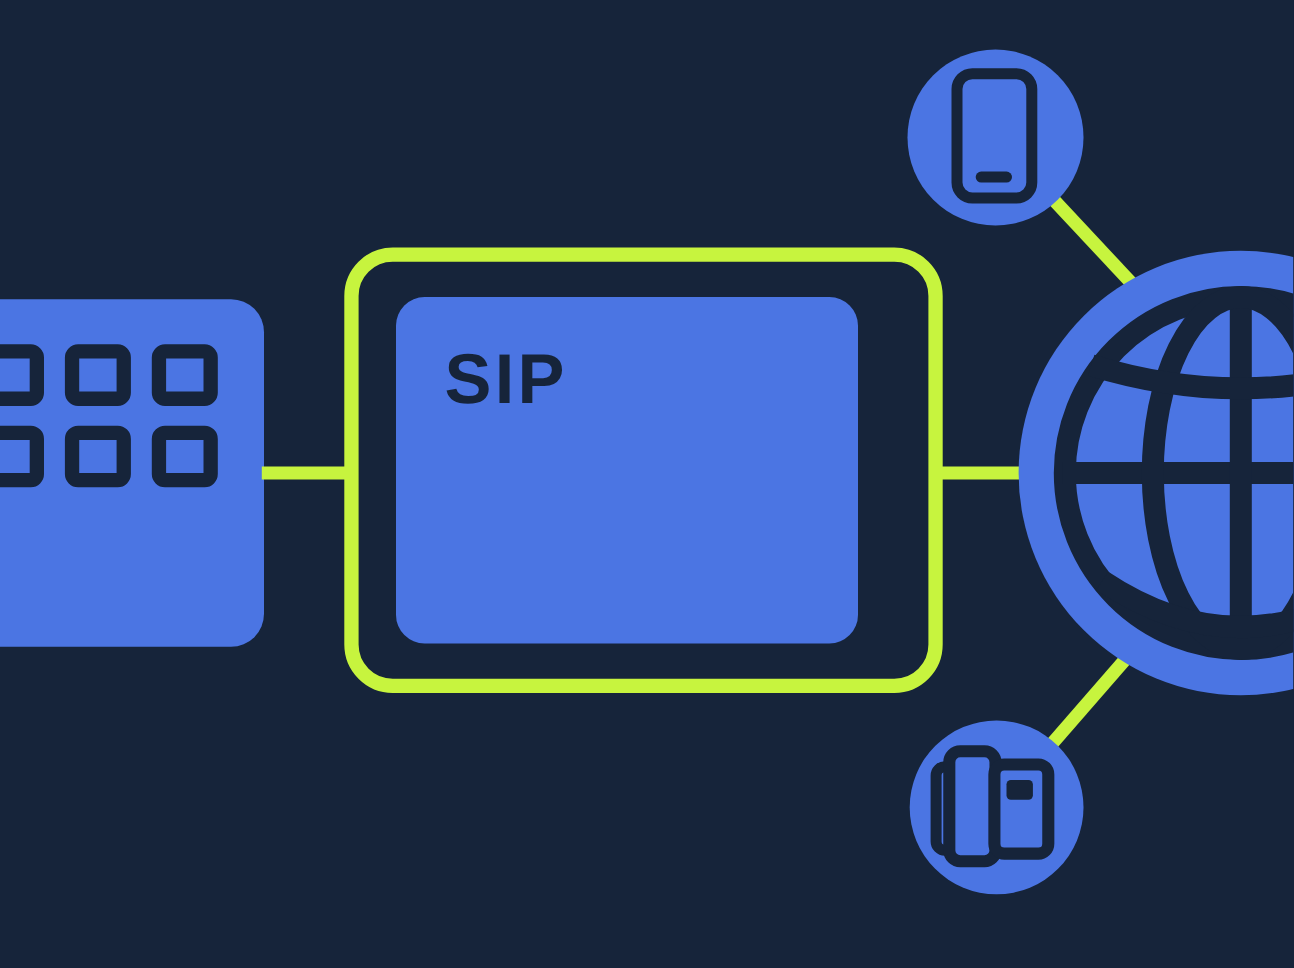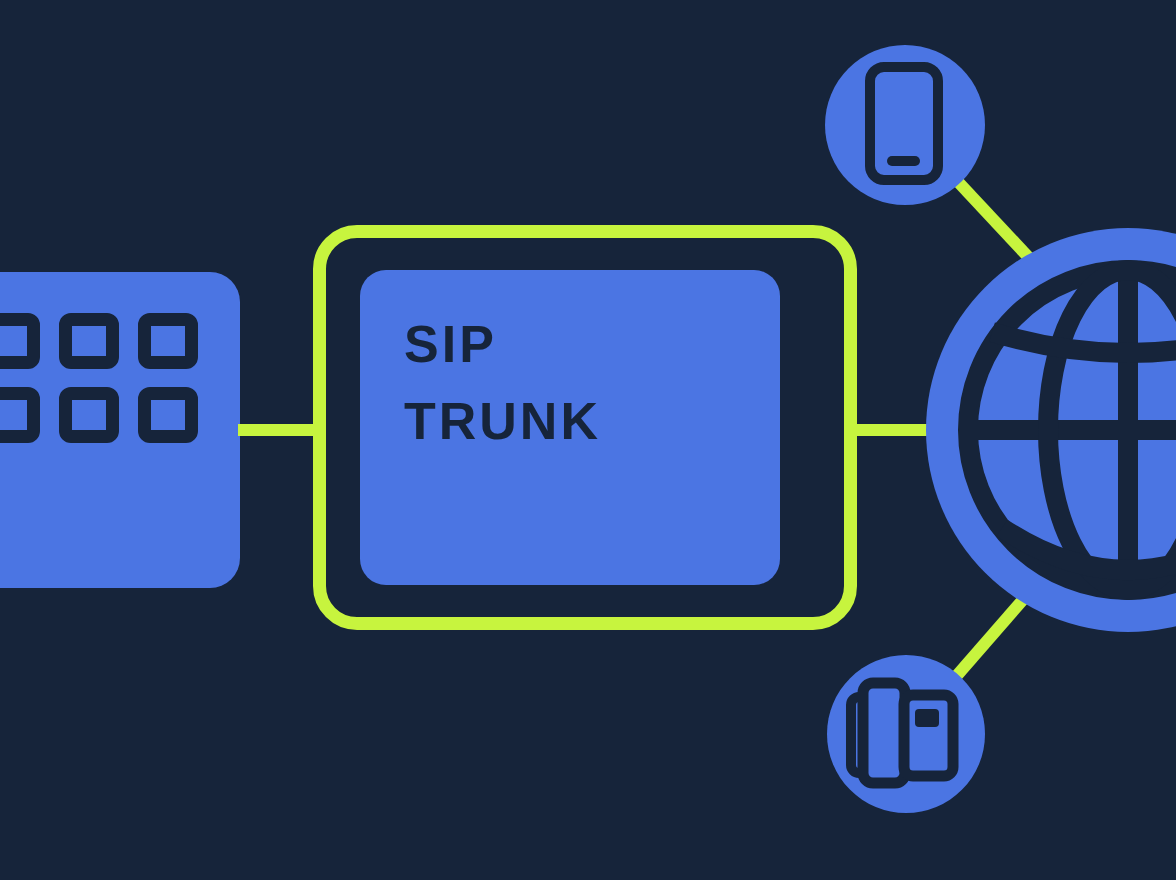--- a/index.html
+++ b/index.html
@@ -31,21 +31,21 @@
     position:absolute;left:313px;top:225px;width:544px;height:405px;
     box-sizing:border-box;border:13px solid var(--green);border-radius:44px;
     background:var(--navy);
   }
   .screen{
     position:absolute;left:360px;top:270px;width:420px;height:315px;
     background:var(--blue);border-radius:26px;
   }
   .trunk-label{
     position:absolute;left:404px;top:306px;
-    color:var(--navy);font-weight:800;font-size:52px;line-height:77px;
+    color:var(--navy);font-weight:800;font-size:64px;line-height:77px;
     letter-spacing:3px;white-space:nowrap;
   }
   
   svg.overlay{position:absolute;left:0;top:0;width:1176px;height:880px;display:block;}
   .line-green{stroke:var(--green);stroke-width:12;fill:none;}
   .fill-blue{fill:var(--blue);}
   .fill-navy{fill:var(--navy);}
   .stroke-navy-20{stroke:var(--navy);stroke-width:20;fill:none;}
   .stroke-navy-10{stroke:var(--navy);stroke-width:10;fill:none;}
   .stroke-navy-11-bluefill{stroke:var(--navy);stroke-width:11;fill:var(--blue);}
@@ -63,21 +63,20 @@
       <div class="cell"></div>
       <div class="cell"></div>
       <div class="cell"></div>
     </div>
   </div>
 
   <div class="trunk"></div>
   <div class="screen"></div>
   <div class="trunk-label">
     <div>SIP</div>
-    <div>TRUNK</div>
   </div>
 
   <svg class="overlay" viewBox="0 0 1176 880">
 
     <line class="line-green" x1="238" y1="430" x2="322" y2="430"></line>
     <line class="line-green" x1="850" y1="430" x2="945" y2="430"></line>
     <line class="line-green" x1="905" y1="125" x2="1060" y2="291"></line>
     <line class="line-green" x1="906" y1="734" x2="1060" y2="557"></line>
 
     <g>

